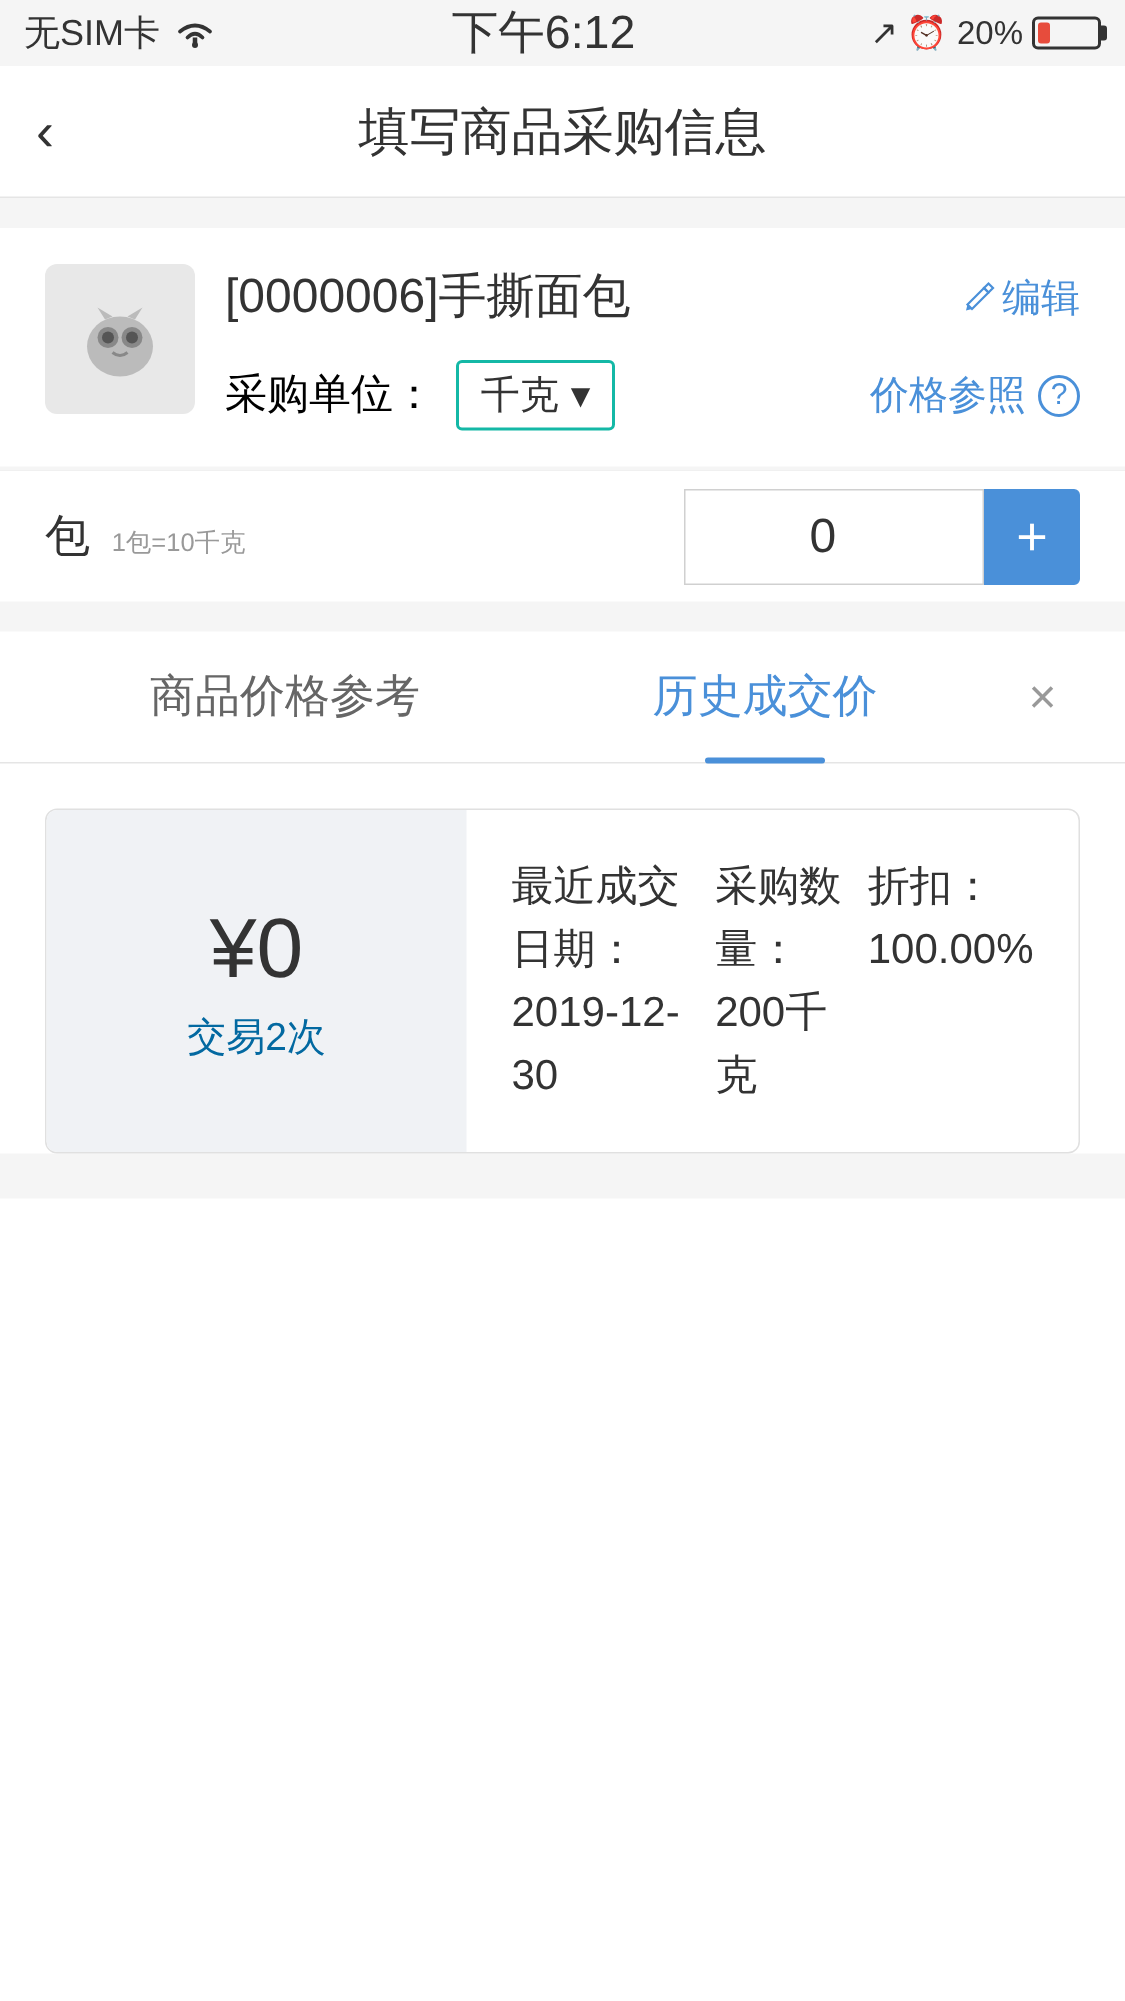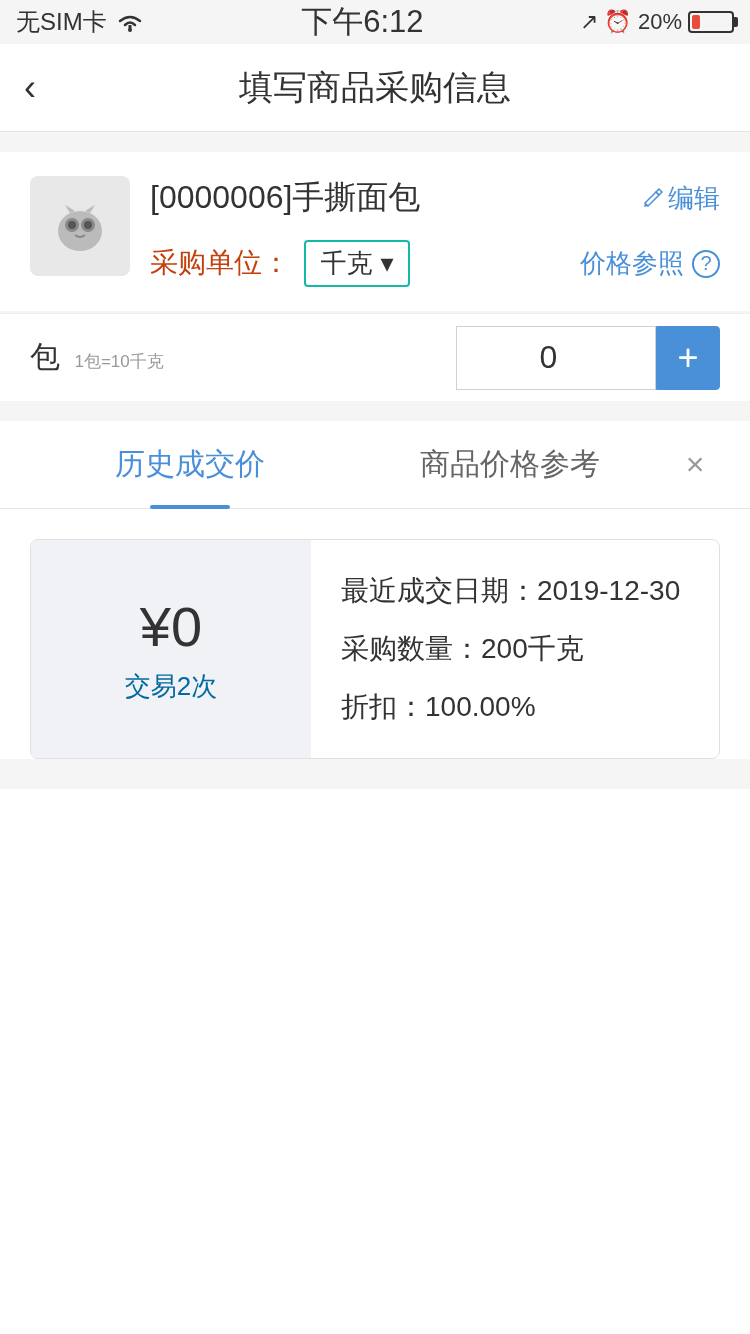--- a/index.html
+++ b/index.html
@@ -122,21 +122,21 @@
       gap: 4px;
       cursor: pointer;
     }
     .purchase-unit-row {
       display: flex;
       align-items: center;
       justify-content: space-between;
     }
     .purchase-unit-label {
       font-size: 28px;
-      color: #c2410c;
+      color: #000000;
     }
     .unit-select {
       display: inline-flex;
       align-items: center;
       border: 2px solid #14b8a6;
       border-radius: 4px;
       padding: 4px 14px;
       font-size: 26px;
       color: #333;
       gap: 8px;
@@ -288,21 +288,20 @@
     }
     .price-trade-count {
       font-size: 26px;
       color: #0369a1;
       margin-top: 10px;
     }
     .price-right {
       flex: 1;
       padding: 30px 30px;
       display: flex;
-      flex-direction: column;
       gap: 16px;
       justify-content: center;
     }
     .price-detail-row {
       font-size: 28px;
       color: #333;
       line-height: 1.5;
     }
 
     
@@ -390,25 +389,25 @@
     <span class="quantity-sub">1包=10千克</span>
   </div>
   <div class="quantity-input-group">
     <input class="quantity-input" type="number" value="0" style="">
     <button class="quantity-plus">+</button>
   </div>
 </div>
 
 <div class="tab-section">
   <div class="tab-bar">
+    <div class="tab-item">
+      <span>商品价格参考</span>
+    </div>
     <div class="tab-item active">
       <span>历史成交价</span>
-    </div>
-    <div class="tab-item">
-      <span>商品价格参考</span>
     </div>
     <div class="tab-close">×</div>
   </div>
 
   <div class="price-card">
     <div class="price-left">
       <div class="price-amount">
         <span>¥</span><span>0</span>
       </div>
       <div class="price-trade-count">交易2次</div>

